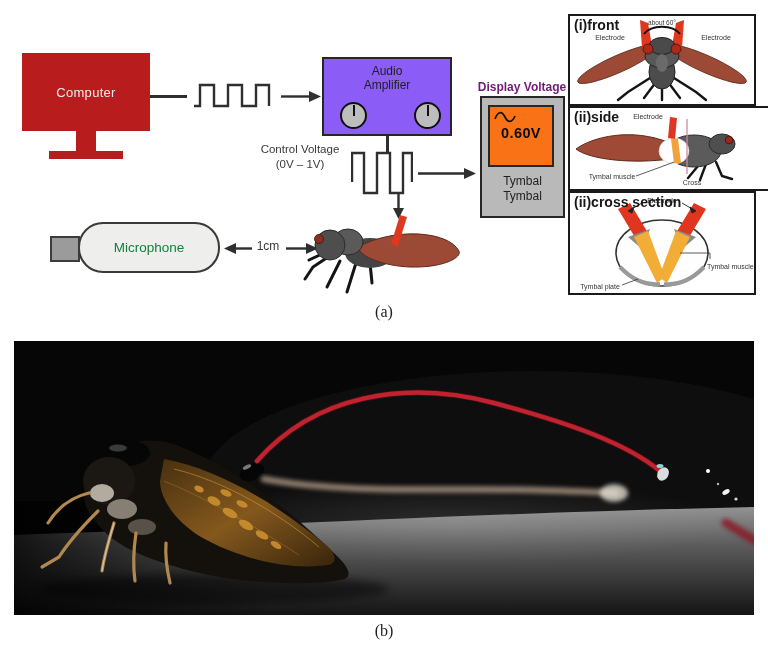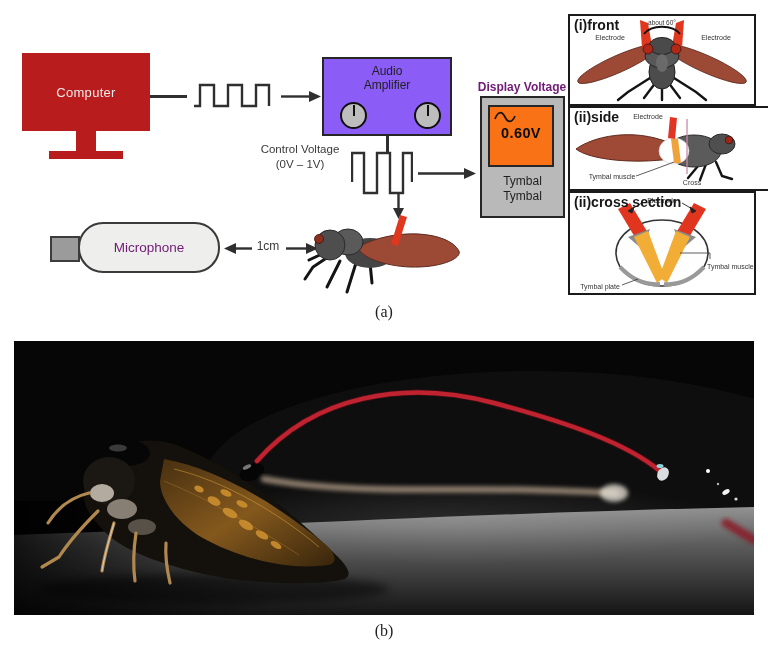--- a/index.html
+++ b/index.html
@@ -27,21 +27,21 @@
        border:2.5px solid #262626;box-sizing:border-box;text-align:center;}
   .tester-screen{position:absolute;left:6px;top:7px;width:66px;height:62px;
        background:#f97316;border:2px solid #262626;box-sizing:border-box;}
   .tester-reading{margin-top:18px;font-weight:700;font-size:14.5px;color:#0c0c0c;
        letter-spacing:.4px;text-align:center;}
   .tester-name{position:absolute;left:0;right:0;top:76px;color:#1f1f1f;
        font-size:12px;line-height:15px;text-align:center;}
   .micbody{left:78px;top:222px;width:142px;height:51px;background:#eeeeec;
        border:2.2px solid #3a3a3a;border-radius:25px;box-sizing:border-box;
        display:flex;align-items:center;justify-content:center;}
-  .micbody span{color:#701a75;font-size:13.5px;}
+  .micbody span{color:#15803d;font-size:13.5px;}
   .micplug{left:50px;top:236px;width:30px;height:26px;background:#9b9b9b;
        border:2px solid #3c3c3c;box-sizing:border-box;}
   .inset{background:#ffffff;border:2px solid #1a1a1a;box-sizing:border-box;}
   .inset-title{position:absolute;left:4px;top:1px;font-weight:700;
        font-size:14px;color:#171717;z-index:3;}
   .caption{left:0;width:768px;text-align:center;
        font-family:"Liberation Serif",serif;font-size:16px;color:#1e1e1e;}
   svg{display:block;}
   .svgtext{font-family:"Liberation Sans",sans-serif;}
 </style>

